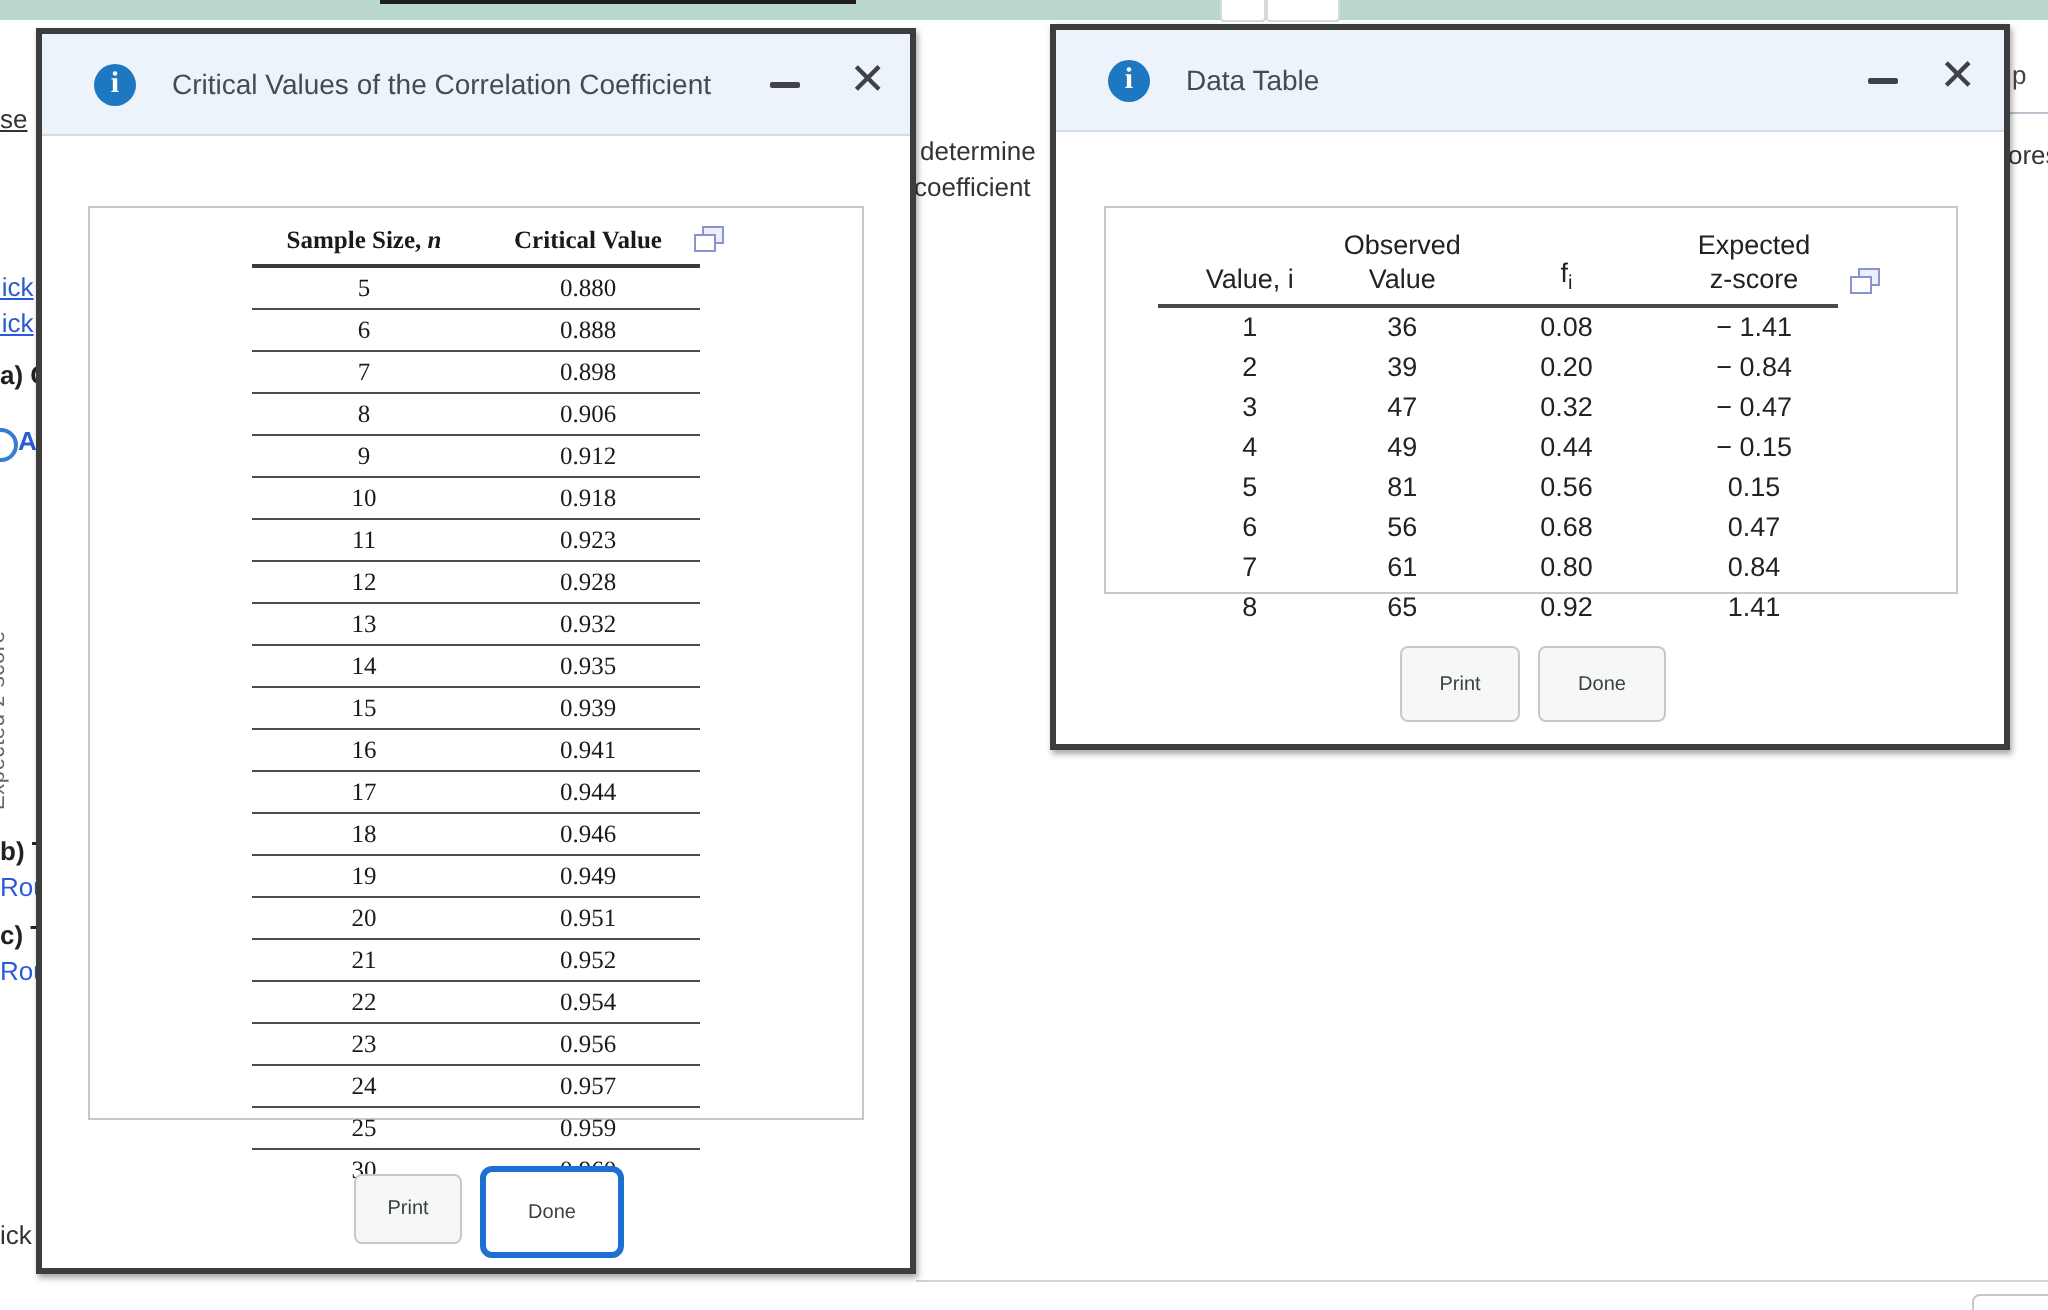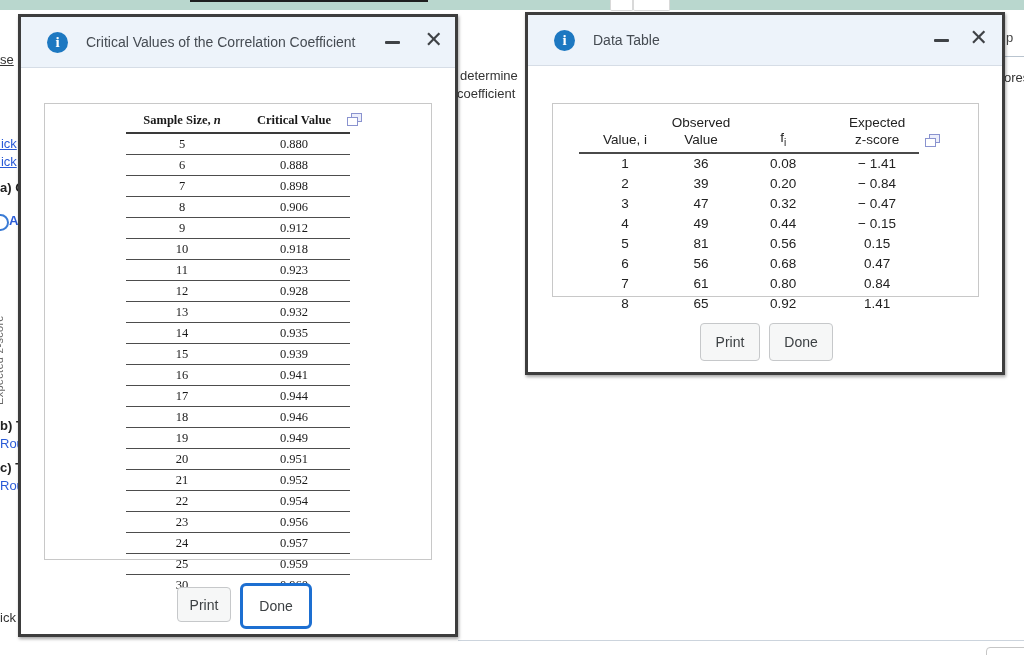--- a/index.html
+++ b/index.html
@@ -53,21 +53,21 @@
   #cv-copy{left:302px;top:9px;}
 
   
   #dt-table{position:absolute;left:26px;top:10px;width:340px;border-collapse:collapse;font-size:13.5px;color:#222;}
   #dt-table th{font-weight:normal;vertical-align:bottom;padding-bottom:3px;border-bottom:2px solid #4a4a4a;text-align:center;line-height:1.25;}
   #dt-table td{height:18px;text-align:center;}
   #dt-table sub{font-size:10px;}
   #dt-copy{left:372px;top:30px;}
 
   
-  .btn{position:absolute;background:#f6f7f7;border:1px solid #c6c8ca;border-radius:4px;font-size:14px;color:#3c4043;
+  .btn{position:absolute;background:#f6f7f7;border:1px solid #c6c8ca;border-radius:4px;font-size:10px;color:#3c4043;
        display:flex;align-items:center;justify-content:center;cursor:pointer;font-family:"Liberation Sans",sans-serif;}
   #cv-print{left:156px;top:570px;width:52px;height:33px;}
   #cv-done{left:219px;top:566px;width:66px;height:40px;background:#fff;border:3px solid #1d6fd1;border-radius:6px;}
   #dt-print{left:172px;top:308px;width:58px;height:36px;}
   #dt-done{left:241px;top:308px;width:62px;height:36px;}
 </style>
 </head>
 <body>
 
 <div id="canvas">

